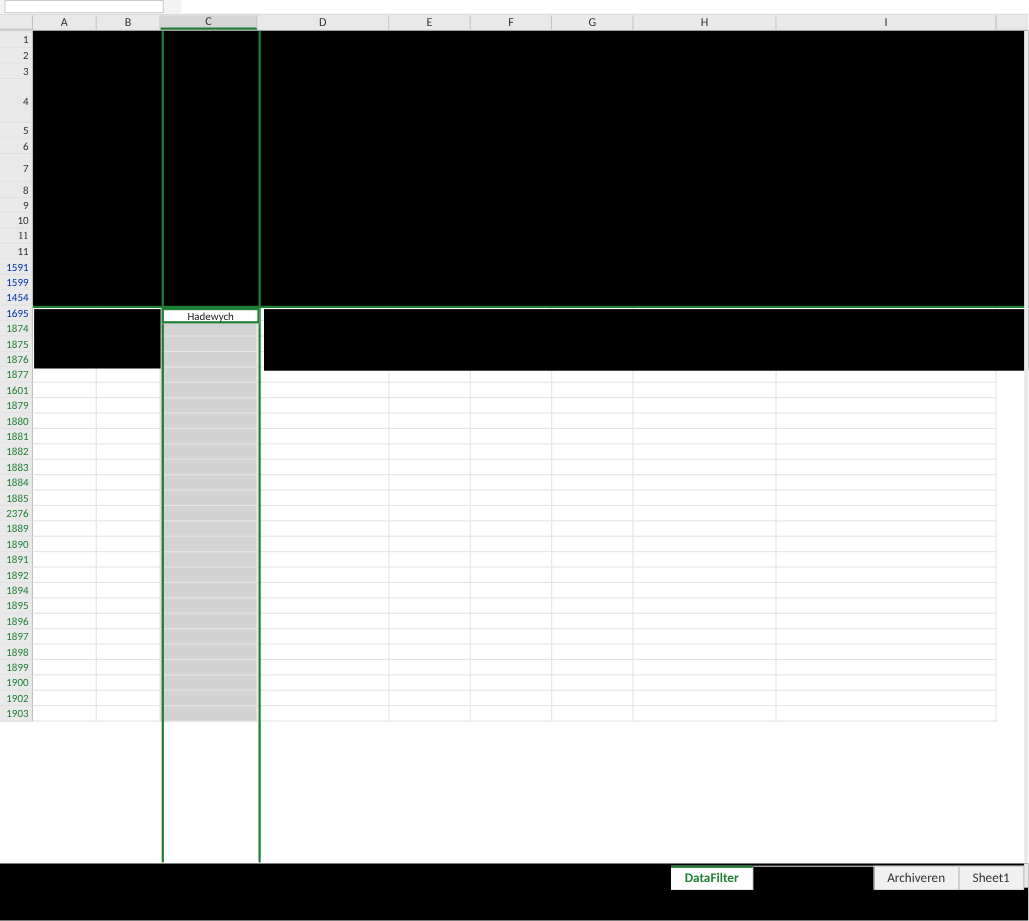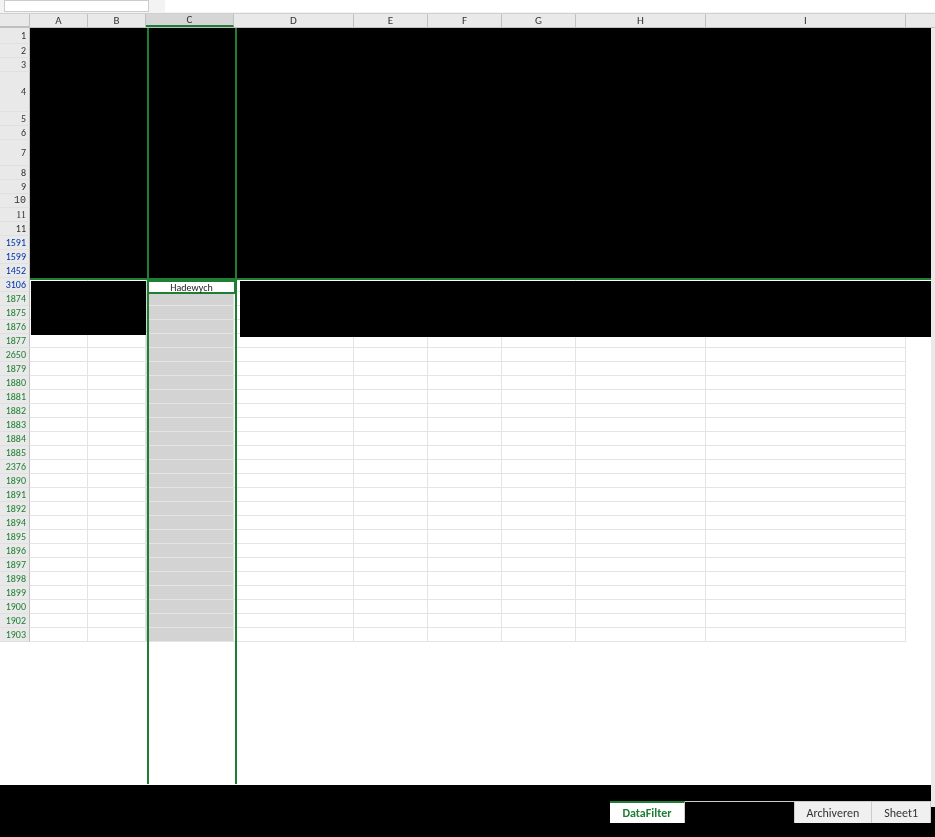--- a/index.html
+++ b/index.html
@@ -162,21 +162,21 @@
   .tab {
     height: 22px;
     display: flex;
     align-items: center;
     padding: 0 12px;
     font-size: 12px;
     border-right: 1px solid #ccc;
     border-top: 1px solid #ccc;
     background: #f0f0f0;
     color: #333;
-    margin-top: 16px;
+    margin-top: 2px;
   }
   .tab.active {
     background: #fff;
     font-weight: bold;
     color: #1e7e34;
     border-top: 2px solid #1e7e34;
   }
   .tab.dark { background: #000; color: #000; }
   .tabs-right-space { width: 4px; background: #e9e9e9; height: 22px; }
 
@@ -235,21 +235,21 @@
       <div class="row" style="height: 26px;">
         <div class="row-head" style="height: 26px;">7</div>
       </div>
       <div class="row" style="height: 14px;">
         <div class="row-head" style="height: 14px;">8</div>
       </div>
       <div class="row" style="height: 14px;">
         <div class="row-head" style="height: 14px;">9</div>
       </div>
       <div class="row" style="height: 14px;">
-        <div class="row-head" style="height: 14px; font-family: Liberation Mono, monospace;">10</div>
+        <div class="row-head" style="height: 14px;">10</div>
       </div>
       <div class="row" style="height: 14px;">
         <div class="row-head" style="height: 14px; font-family: Liberation Serif, serif;">11</div>
       </div>
       <div class="row" style="height: 14px;">
         <div class="row-head" style="height: 14px;">11</div>
       </div>
     </div>
 
   <div class="big-black-top" style="left:30px; top:0; width:905px; height:252px; border-bottom:2px solid #1e7e34;"></div>
@@ -273,33 +273,33 @@
         <div class="cell" style="width: 58px;"></div>
         <div class="cell grey" style="width: 88px;">Nick</div>
         <div class="cell" style="width: 120px;"></div>
         <div class="cell" style="width: 74px;"></div>
         <div class="cell" style="width: 74px;"></div>
         <div class="cell" style="width: 74px;"></div>
         <div class="cell" style="width: 130px;"></div>
         <div class="cell" style="width: 200px;"></div>
       </div>
       <div class="row">
-        <div class="row-head blue">1452</div>
+        <div class="row-head blue">1454</div>
         <div class="cell" style="width: 58px;"></div>
         <div class="cell" style="width: 58px;"></div>
         <div class="cell grey" style="width: 88px;">Julie Anne</div>
         <div class="cell" style="width: 120px;"></div>
         <div class="cell" style="width: 74px;"></div>
         <div class="cell" style="width: 74px;"></div>
         <div class="cell" style="width: 74px;"></div>
         <div class="cell" style="width: 130px;"></div>
         <div class="cell" style="width: 200px;"></div>
       </div>
       <div class="row">
-        <div class="row-head blue">3106</div>
+        <div class="row-head blue">1695</div>
         <div class="cell" style="width: 58px;"></div>
         <div class="cell" style="width: 58px;"></div>
         <div class="cell grey" style="width: 88px;">Ivan 3</div>
         <div class="cell" style="width: 120px;"></div>
         <div class="cell" style="width: 74px;"></div>
         <div class="cell" style="width: 74px;"></div>
         <div class="cell" style="width: 74px;"></div>
         <div class="cell" style="width: 130px;"></div>
         <div class="cell" style="width: 200px;"></div>
       </div>
@@ -356,21 +356,21 @@
         <div class="cell" style="width: 58px;"></div>
         <div class="cell grey" style="width: 88px;"></div>
         <div class="cell" style="width: 120px;"></div>
         <div class="cell" style="width: 74px;"></div>
         <div class="cell" style="width: 74px;"></div>
         <div class="cell" style="width: 74px;"></div>
         <div class="cell" style="width: 130px;"></div>
         <div class="cell" style="width: 200px;"></div>
       </div>
       <div class="row">
-        <div class="row-head green">2650</div>
+        <div class="row-head green">1601</div>
         <div class="cell" style="width: 58px;"></div>
         <div class="cell" style="width: 58px;"></div>
         <div class="cell grey" style="width: 88px;"></div>
         <div class="cell" style="width: 120px;"></div>
         <div class="cell" style="width: 74px;"></div>
         <div class="cell" style="width: 74px;"></div>
         <div class="cell" style="width: 74px;"></div>
         <div class="cell" style="width: 130px;"></div>
         <div class="cell" style="width: 200px;"></div>
       </div>
@@ -453,20 +453,32 @@
         <div class="cell grey" style="width: 88px;"></div>
         <div class="cell" style="width: 120px;"></div>
         <div class="cell" style="width: 74px;"></div>
         <div class="cell" style="width: 74px;"></div>
         <div class="cell" style="width: 74px;"></div>
         <div class="cell" style="width: 130px;"></div>
         <div class="cell" style="width: 200px;"></div>
       </div>
       <div class="row">
         <div class="row-head green">2376</div>
+        <div class="cell" style="width: 58px;"></div>
+        <div class="cell" style="width: 58px;"></div>
+        <div class="cell grey" style="width: 88px;"></div>
+        <div class="cell" style="width: 120px;"></div>
+        <div class="cell" style="width: 74px;"></div>
+        <div class="cell" style="width: 74px;"></div>
+        <div class="cell" style="width: 74px;"></div>
+        <div class="cell" style="width: 130px;"></div>
+        <div class="cell" style="width: 200px;"></div>
+      </div>
+      <div class="row">
+        <div class="row-head green">1889</div>
         <div class="cell" style="width: 58px;"></div>
         <div class="cell" style="width: 58px;"></div>
         <div class="cell grey" style="width: 88px;"></div>
         <div class="cell" style="width: 120px;"></div>
         <div class="cell" style="width: 74px;"></div>
         <div class="cell" style="width: 74px;"></div>
         <div class="cell" style="width: 74px;"></div>
         <div class="cell" style="width: 130px;"></div>
         <div class="cell" style="width: 200px;"></div>
       </div>

